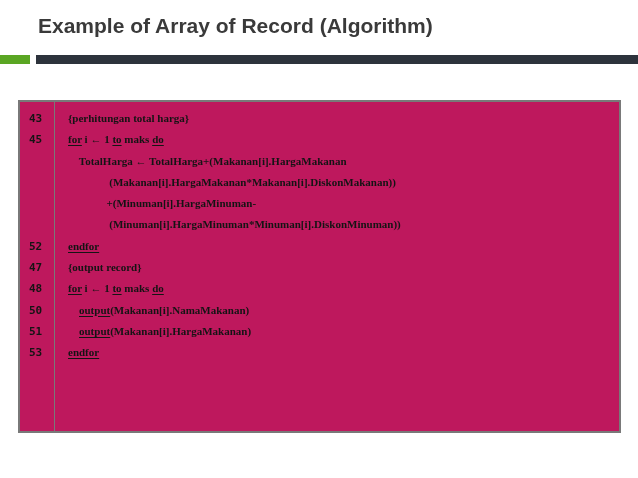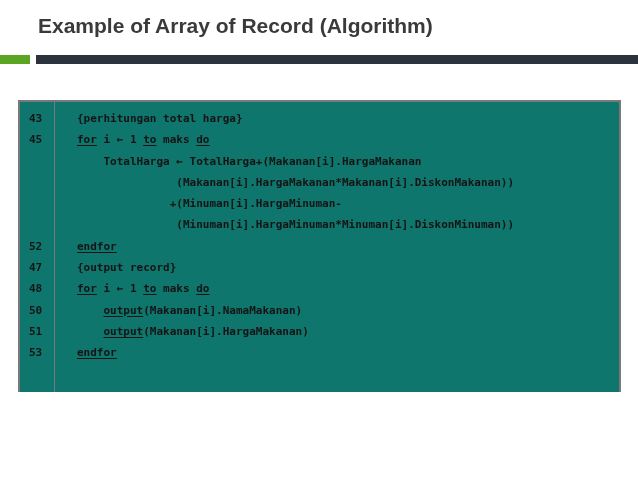--- a/index.html
+++ b/index.html
@@ -3,21 +3,21 @@
 <meta charset="utf-8">
 <style>
   html, body {
     margin: 0;
     padding: 0;
     background: #ffffff;
   }
   .slide {
     position: relative;
     width: 638px;
-    height: 392px;
+    height: 478px;
     background: #ffffff;
     overflow: hidden;
     font-family: "Liberation Sans", sans-serif;
   }
   .title {
     position: absolute;
     left: 38px;
     top: 14px;
     width: 580px;
     font-family: "Liberation Sans", sans-serif;
@@ -41,21 +41,21 @@
     width: 602px;
     height: 9px;
   }
   .codebox {
     position: absolute;
     left: 18px;
     top: 100px;
     width: 599px;
     height: 329px;
     border: 2px solid #797979;
-    background: #0f766e;
+    background: #be185d;
   }
   .num-divider {
     position: absolute;
     left: 34px;
     top: 0;
     bottom: 0;
     width: 1px;
     background: #797979;
   }
   .code-rows {
@@ -73,23 +73,24 @@
     font-weight: 700;
     color: #141414;
   }
   .line-num {
     width: 34px;
     padding-left: 9px;
     box-sizing: border-box;
     flex: none;
   }
   .line-code {
-    padding-left: 23px;
+    padding-left: 14px;
     white-space: pre;
     flex: 1;
+    font-family: Liberation Serif, serif;
   }
   .kw {
     text-decoration: underline;
     text-underline-offset: 2px;
     text-decoration-thickness: 1.2px;
   }
 </style>
 </head>
 <body>
 

